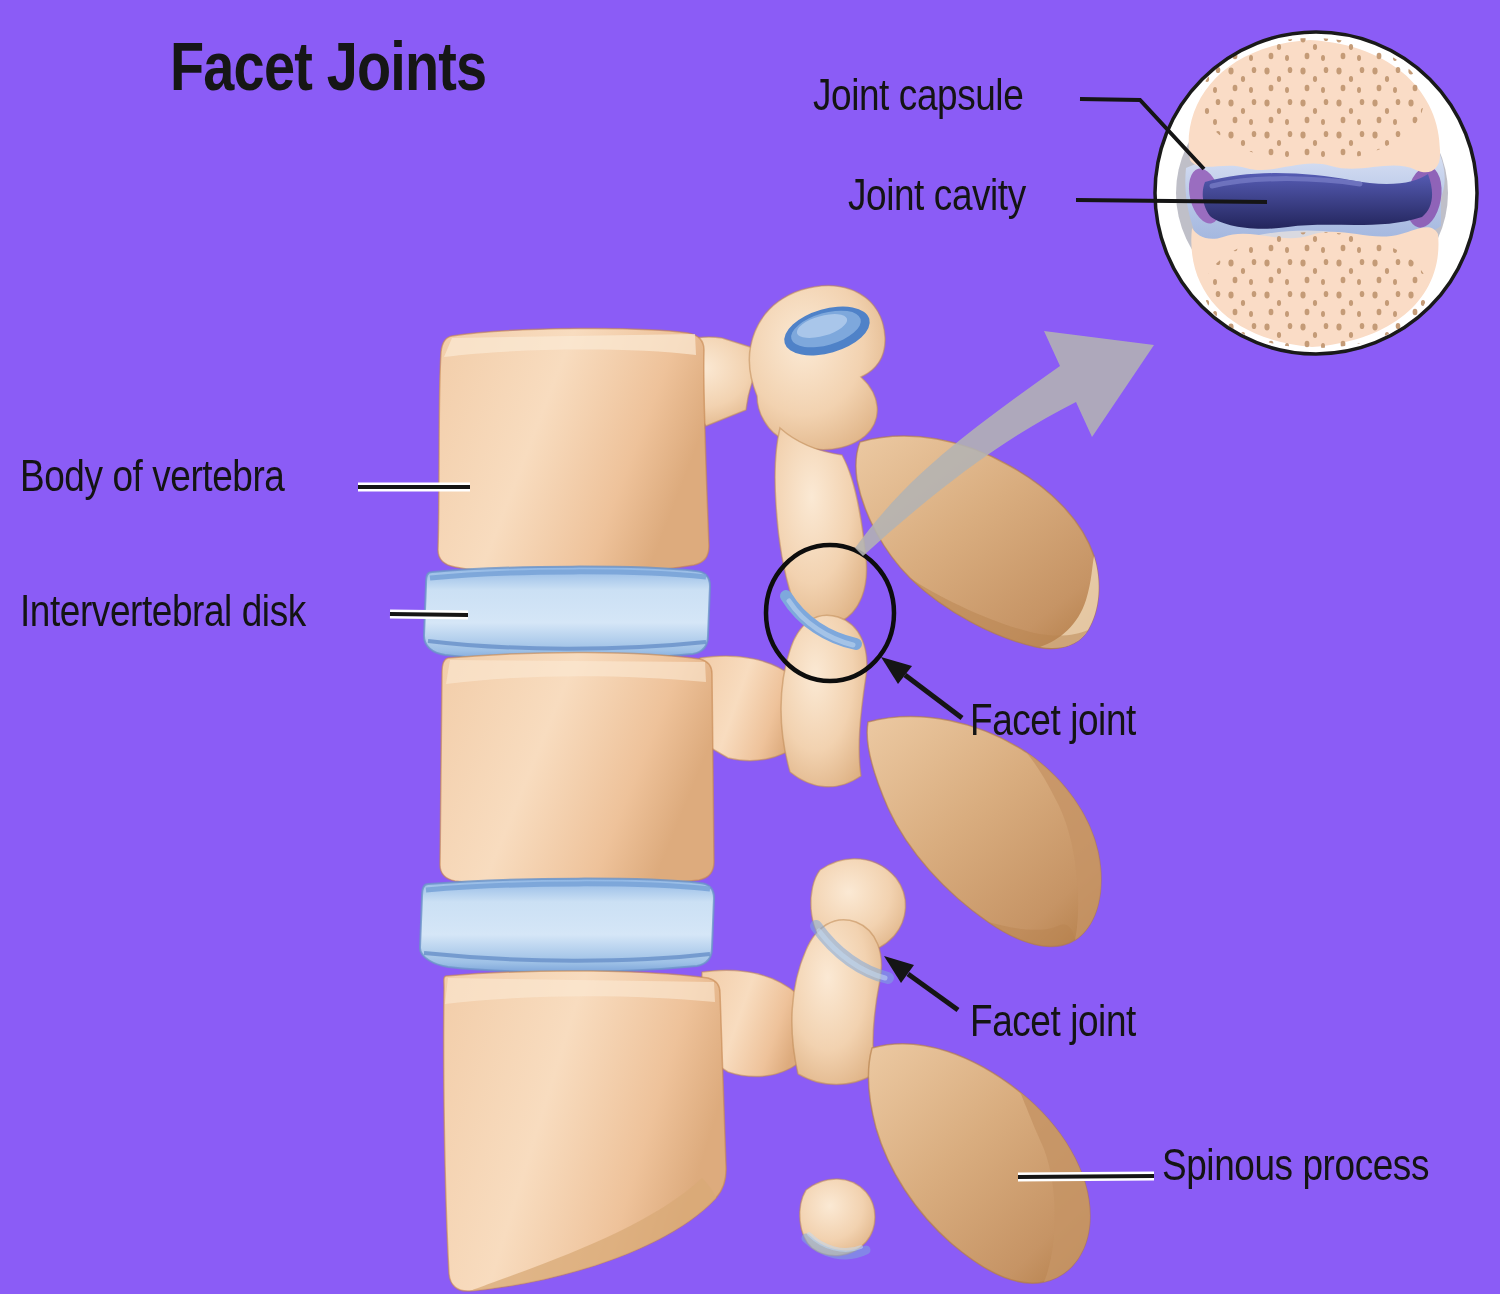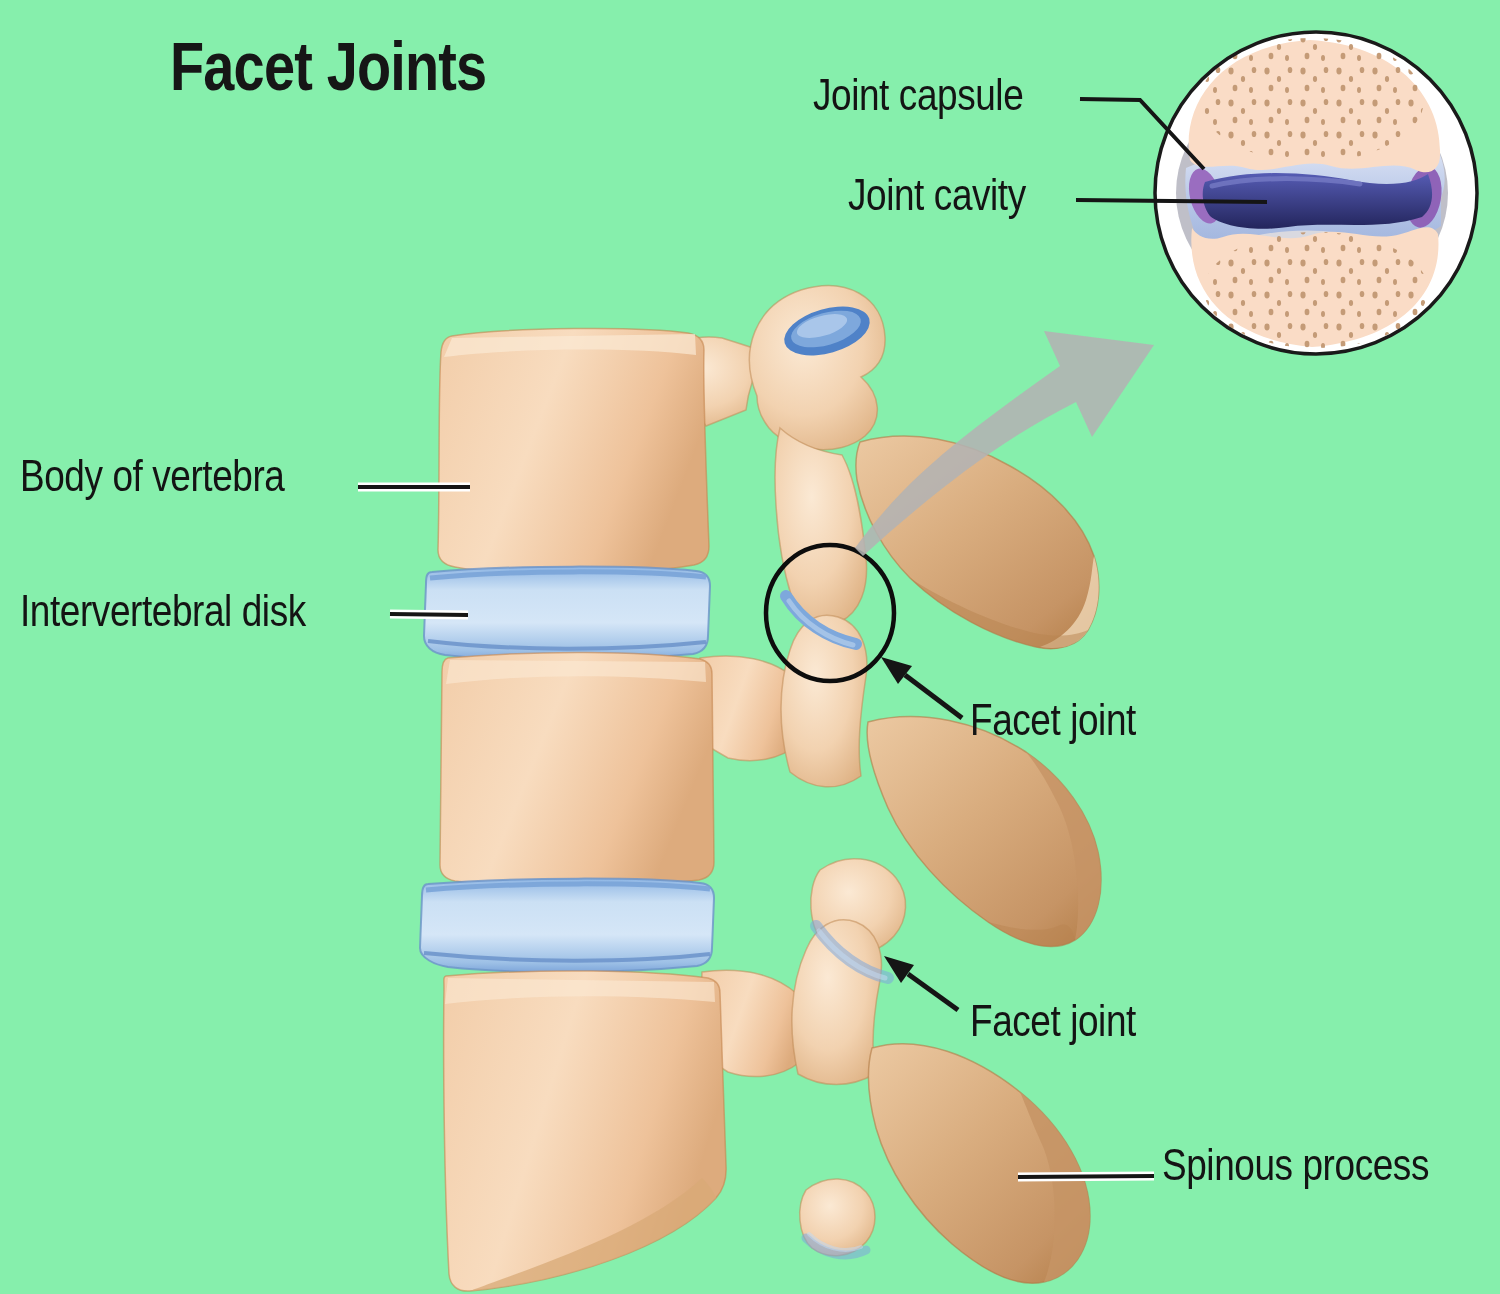--- a/index.html
+++ b/index.html
@@ -1,16 +1,16 @@
 <!DOCTYPE html>
 <html><head>
 <meta charset="utf-8">
 <style>
   html,body{margin:0;padding:0;background:#fff;}
-  .stage{position:relative;width:1500px;height:1294px;background:#86efac;overflow:hidden;
+  .stage{position:relative;width:1500px;height:1294px;background:#8b5cf6;overflow:hidden;
          font-family:"Liberation Sans",sans-serif;}
   .stage svg{position:absolute;left:0;top:0;}
   .lbl{position:absolute;font:400 44px/1.05 "Liberation Sans",sans-serif;color:#141414;
        letter-spacing:-0.5px;white-space:nowrap;transform:scaleX(.84);transform-origin:0 0;}
   .title{position:absolute;font:700 69px/1 "Liberation Sans",sans-serif;color:#161616;
          letter-spacing:-1px;white-space:nowrap;transform:scaleX(.81);transform-origin:0 0;}
 </style>
 </head>
 <body>
 

